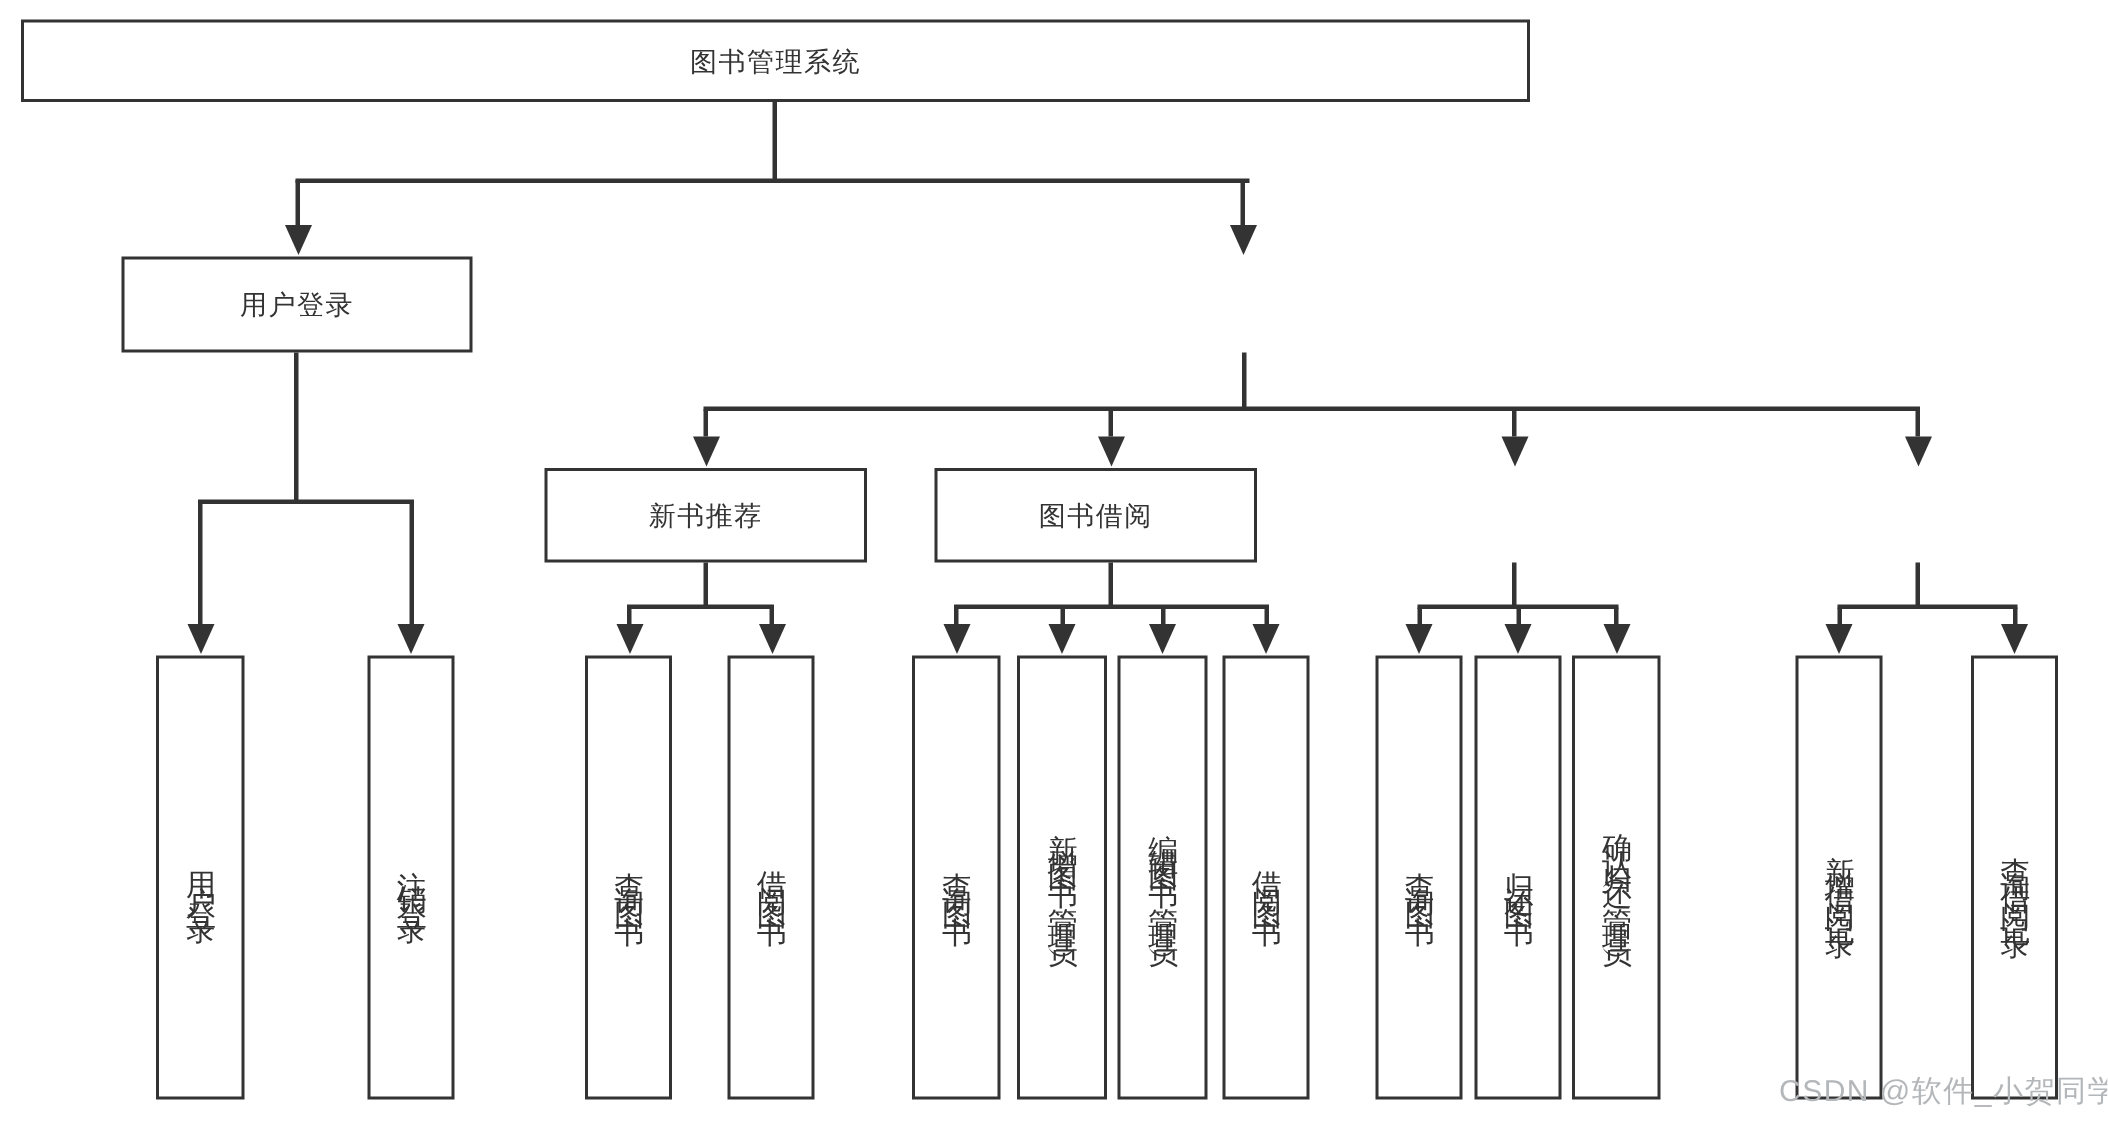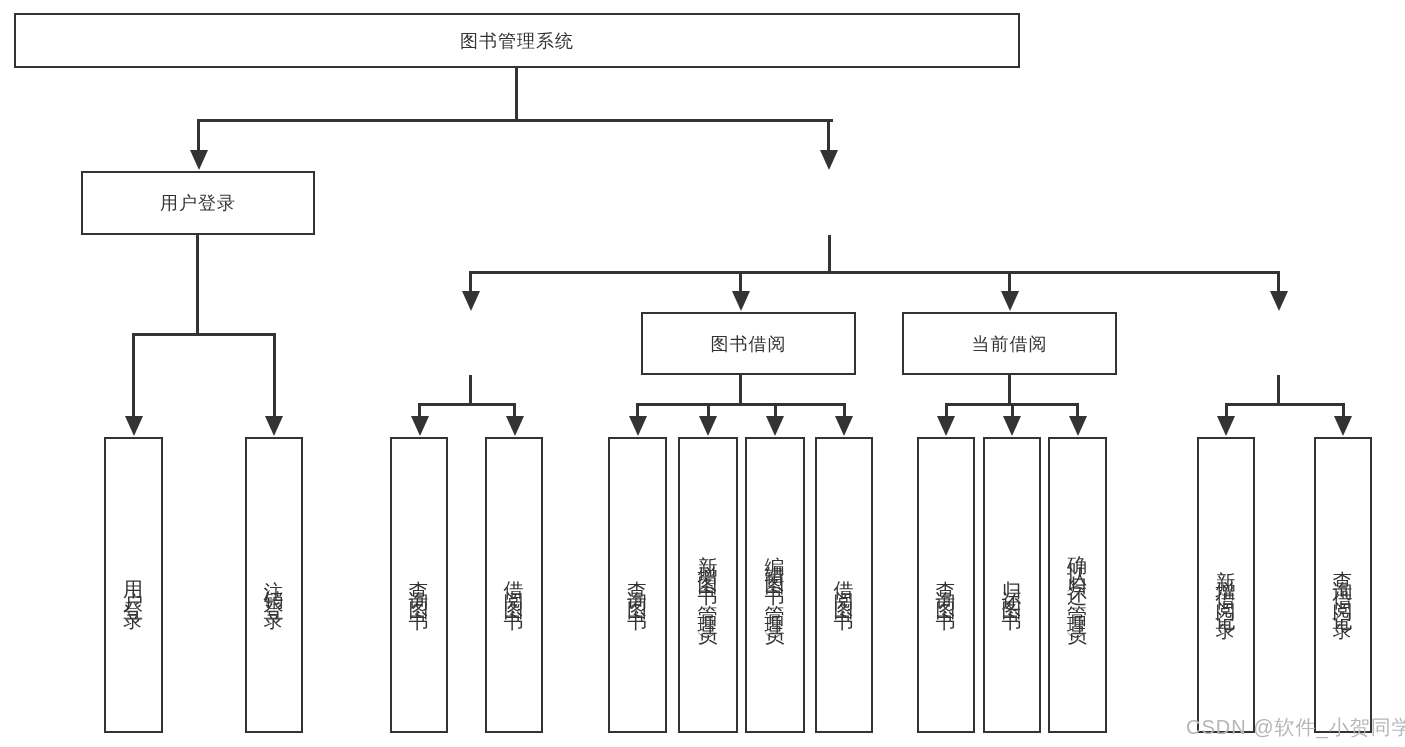--- a/index.html
+++ b/index.html
@@ -98,22 +98,22 @@
     <div class="line" style="left:469px;top:273px;width:3px;height:18px"></div>
     <div class="tri" style="left:462px;top:291px"></div>
     <div class="line" style="left:739px;top:273px;width:3px;height:18px"></div>
     <div class="tri" style="left:732px;top:291px"></div>
     <div class="line" style="left:1008px;top:273px;width:3px;height:18px"></div>
     <div class="tri" style="left:1001px;top:291px"></div>
     <div class="line" style="left:1277px;top:273px;width:3px;height:18px"></div>
     <div class="tri" style="left:1270px;top:291px"></div>
   </div>
 
-  <div class="node h" style="left:641px;top:312px;width:215px;height:63px">图书借阅</div>
-  <div class="node h" style="left:902px;top:312px;width:215px;height:63px">当前借阅</div>
+  <div class="node h" style="left:363px;top:312px;width:215px;height:63px">新书推荐</div>
+  <div class="node h" style="left:623px;top:312px;width:215px;height:63px">图书借阅</div>
 
   <div>
     <div class="line" style="left:469px;top:375px;width:3px;height:31px"></div>
     <div class="line" style="left:418px;top:403px;width:98px;height:3px"></div>
     <div class="line" style="left:418px;top:405px;width:3px;height:12px"></div>
     <div class="tri" style="left:411px;top:416px"></div>
     <div class="line" style="left:513px;top:405px;width:3px;height:12px"></div>
     <div class="tri" style="left:506px;top:416px"></div>
   </div>
 

